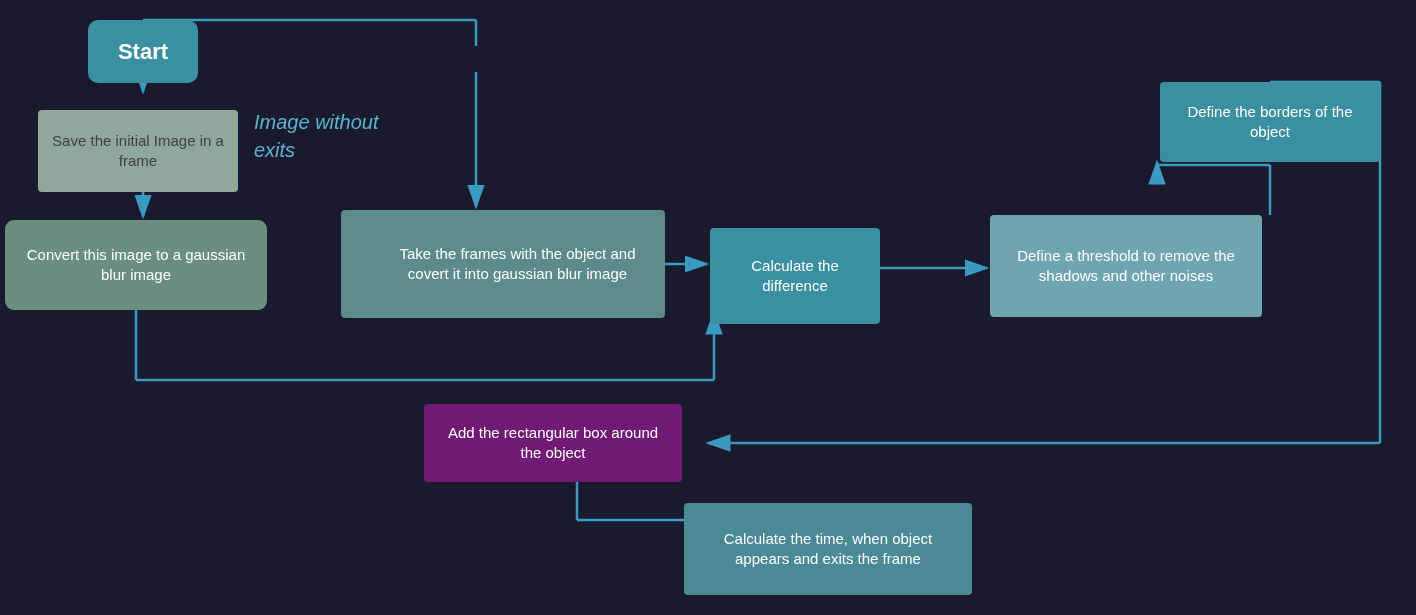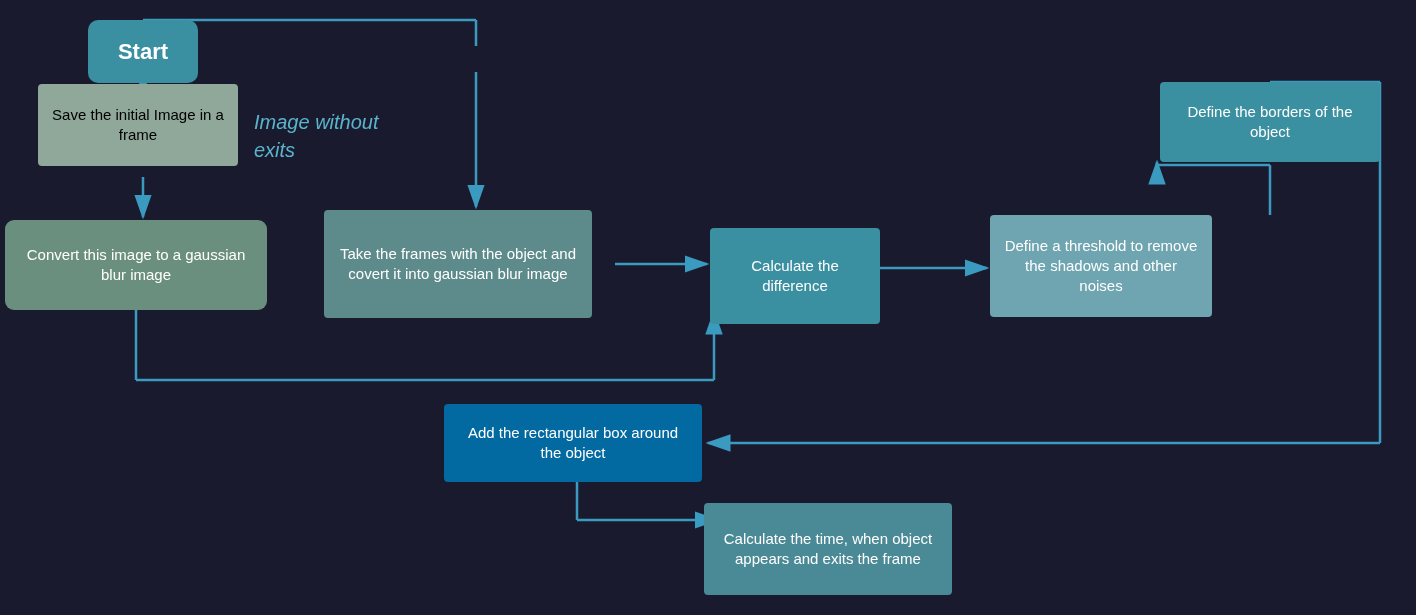--- a/index.html
+++ b/index.html
@@ -47,89 +47,90 @@
       font-weight: 600;
       border-radius: 10px;
       width: 110px;
       height: 63px;
       top: 20px;
       left: 88px;
     }
 
     .box-save {
       background: #8fa89a;
-      color: #000000;
+      color: #404040;
       width: 200px;
       height: 82px;
-      top: 84px;
+      top: 110px;
       left: 38px;
     }
 
     .box-gaussian1 {
       background: #6b8f7e;
       color: #ffffff;
       width: 262px;
       height: 90px;
       top: 220px;
       left: 5px;
       border-radius: 9px;
     }
 
     .box-frames {
       background: #5d8a8a;
       color: #ffffff;
-      width: 268px;
+      width: 324px;
       height: 108px;
       top: 210px;
-      left: 324px;
+      left: 341px;
+      padding-left: 43px;
     }
 
     .box-difference {
       background: #3a8fa0;
       color: #ffffff;
       width: 170px;
       height: 96px;
       top: 228px;
       left: 710px;
     }
 
     .box-threshold {
       background: #6ea5b0;
       color: #ffffff;
-      width: 222px;
+      width: 272px;
       height: 102px;
       top: 215px;
       left: 990px;
     }
 
     .box-borders {
       background: #3a8fa0;
       color: #ffffff;
       width: 220px;
       height: 80px;
       top: 82px;
       left: 1160px;
     }
 
     .box-rectangle {
-      background: #0369a1;
+      background: #701a75;
       color: #ffffff;
       width: 258px;
       height: 78px;
       top: 404px;
-      left: 444px;
+      left: 424px;
     }
 
     .box-time {
       background: #4a8a96;
       color: #ffffff;
-      width: 248px;
+      width: 288px;
       height: 92px;
       top: 503px;
-      left: 704px;
+      left: 684px;
     }
 
     
     .annotation {
       position: absolute;
       color: #5ab4cc;
       font-style: italic;
       font-size: 20px;
       font-weight: 500;
       top: 108px;

